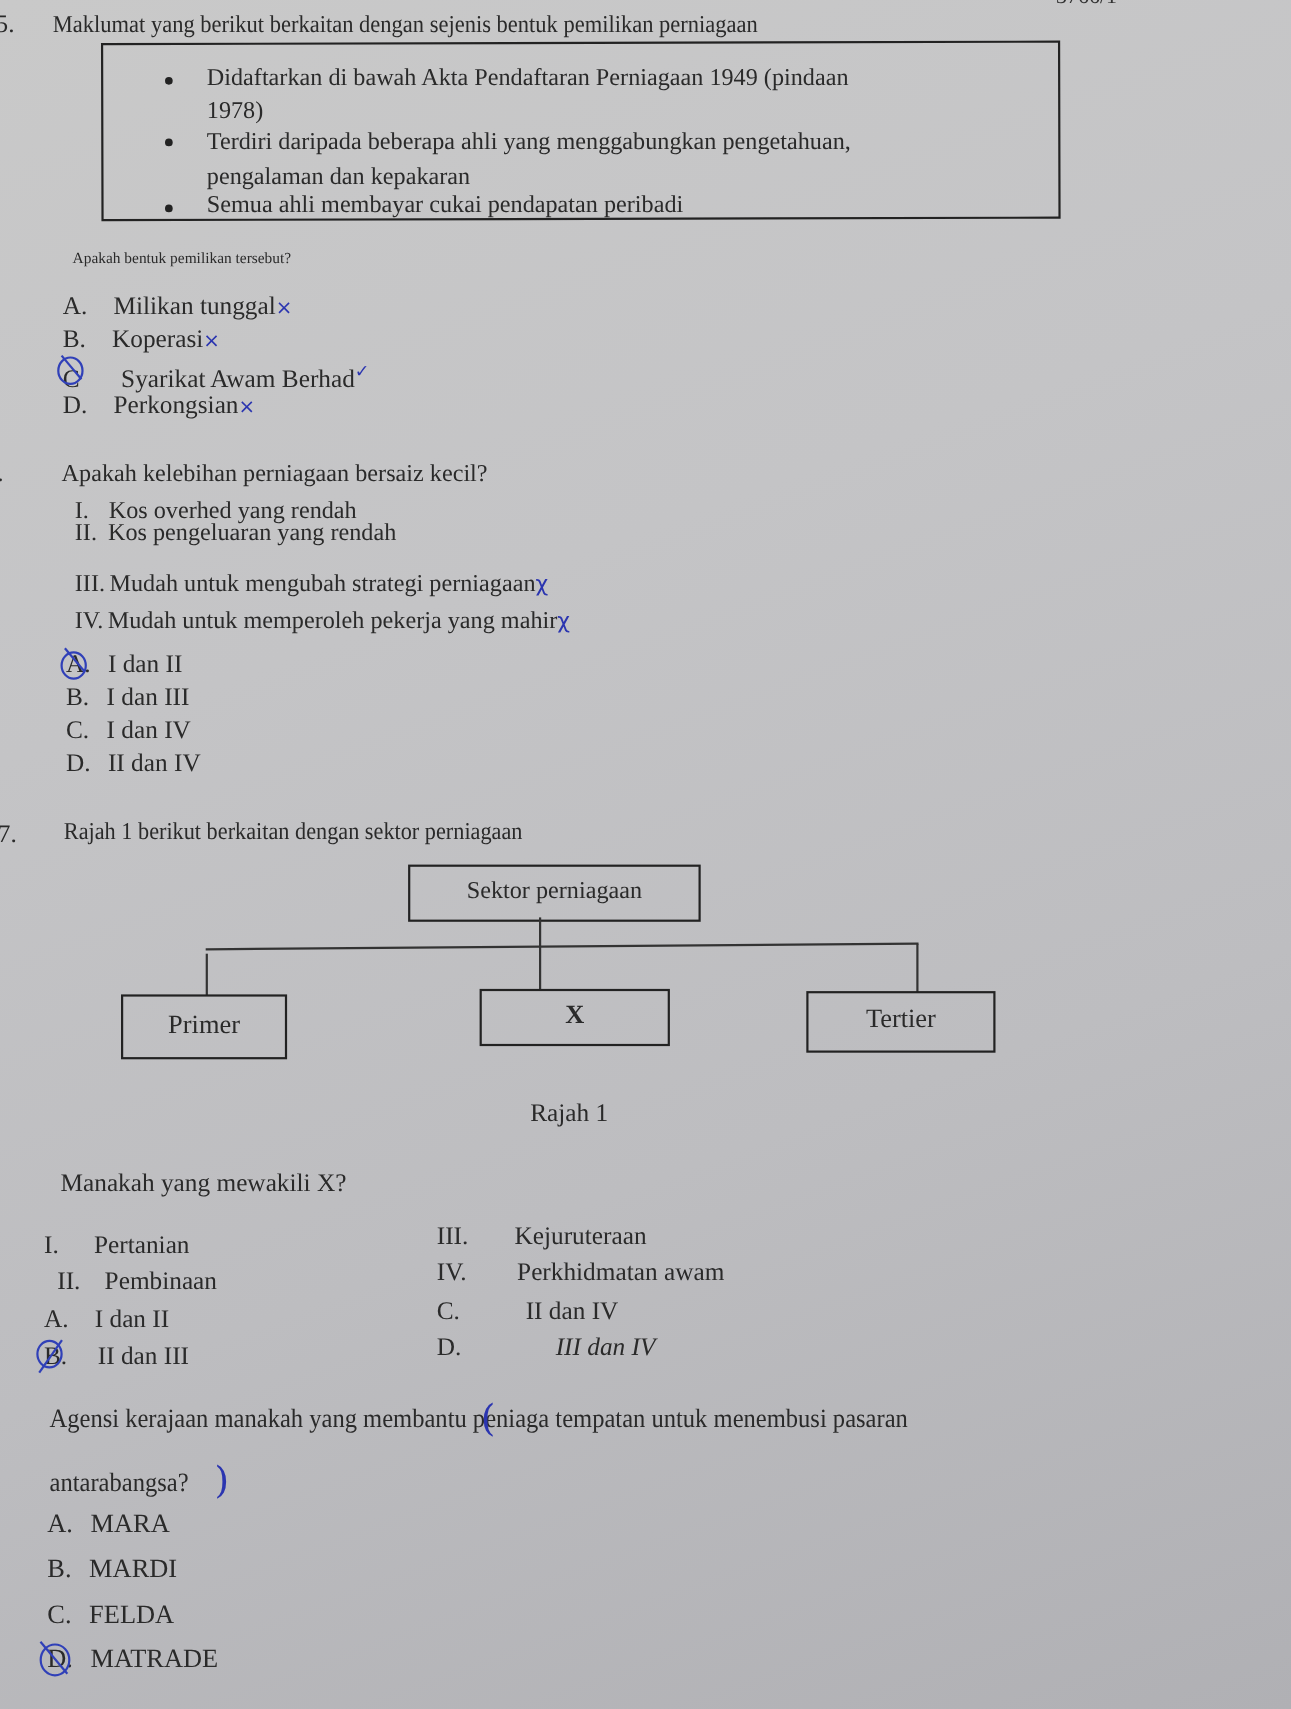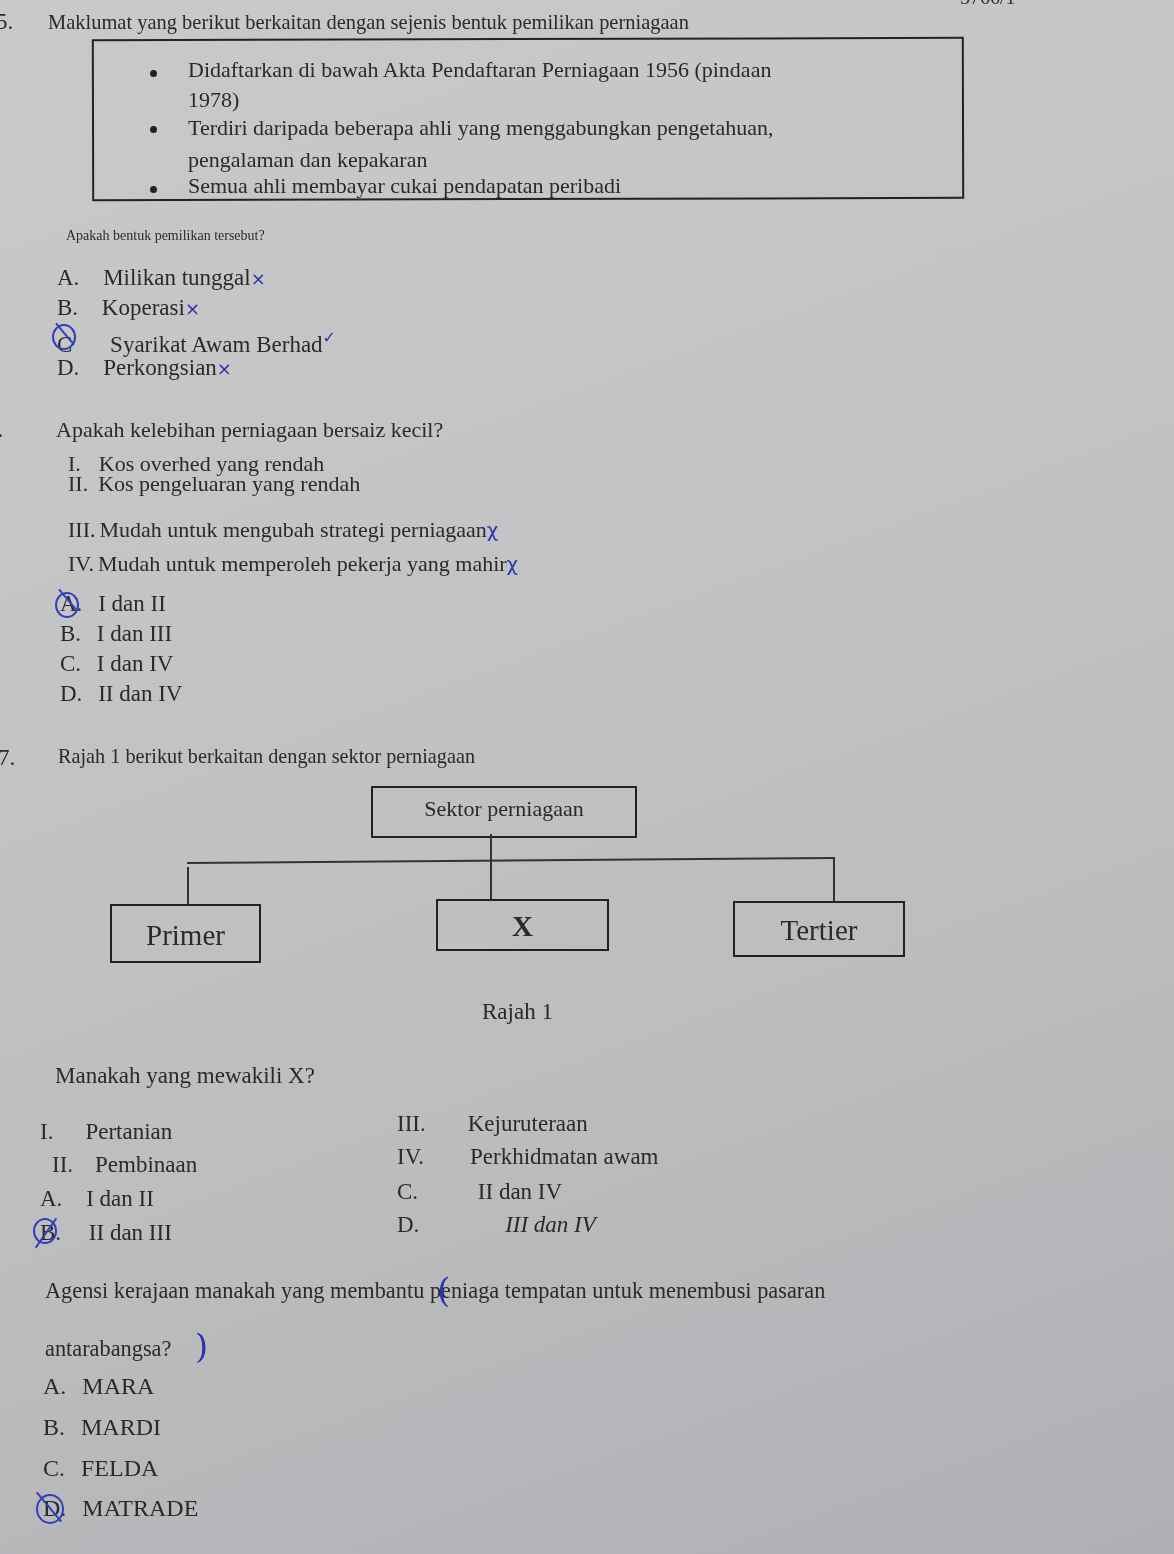--- a/index.html
+++ b/index.html
@@ -18,35 +18,35 @@
   }
   .slash-mark {
     position: absolute; width: 2px; height: 28px; background: #3040b8;
     transform: rotate(-40deg);
   }
   .box { position: absolute; border: 2.5px solid #222; }
   .line { position: absolute; background: #333; }
   .bullet {
     position: absolute; width: 7px; height: 7px; border-radius: 50%; background: #222;
   }
-  .diagram-label { position: absolute; width: 100%; text-align: center; font-size: 29px; }
+  .diagram-label { position: absolute; width: 100%; text-align: center; font-size: 24px; }
 </style>
 </head>
 <body>
 
 <div class="abs" style="left:960px; top:-14px; font-size:20px; color:#333;">3766/1</div>
 
 <div>
   <div class="abs t" style="left:-4px; top:8px;">5.</div>
   <div class="abs t" style="left:48px; top:8px; font-size:22px; transform:scaleX(0.93); transform-origin:left;">Maklumat yang berikut berkaitan dengan sejenis bentuk pemilikan perniagaan</div>
 
   <div class="box" style="left:92px; top:38px; width:868px; height:158px; transform:rotate(-0.15deg);"></div>
 
   <div class="bullet" style="left:150px; top:70px;"></div>
-  <div class="abs t" style="left:188px; top:56px; font-size:22px;">Didaftarkan di bawah Akta Pendaftaran Perniagaan 1956 (pindaan</div>
+  <div class="abs t" style="left:188px; top:56px; font-size:22px;">Didaftarkan di bawah Akta Pendaftaran Perniagaan 1949 (pindaan</div>
   <div class="abs t" style="left:188px; top:86px; font-size:22px;">1978)</div>
   <div class="bullet" style="left:150px; top:126px;"></div>
   <div class="abs t" style="left:188px; top:114px; font-size:22px;">Terdiri daripada beberapa ahli yang menggabungkan pengetahuan,</div>
   <div class="abs t" style="left:188px; top:146px; font-size:22px;">pengalaman dan kepakaran</div>
   <div class="bullet" style="left:150px; top:186px;"></div>
   <div class="abs t" style="left:188px; top:172px; font-size:22px;">Semua ahli membayar cukai pendapatan peribadi</div>
 
   <div class="abs t" style="left:66px; top:222px; font-size:14px;">Apakah bentuk pemilikan tersebut?</div>
 
   <div class="abs t" style="left:57px; top:264px;">

